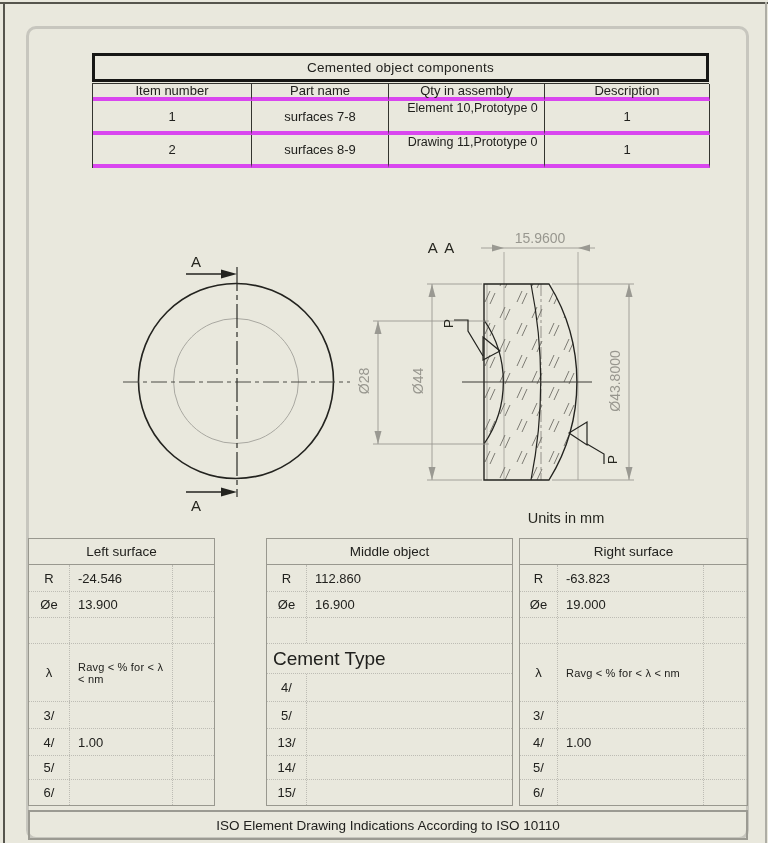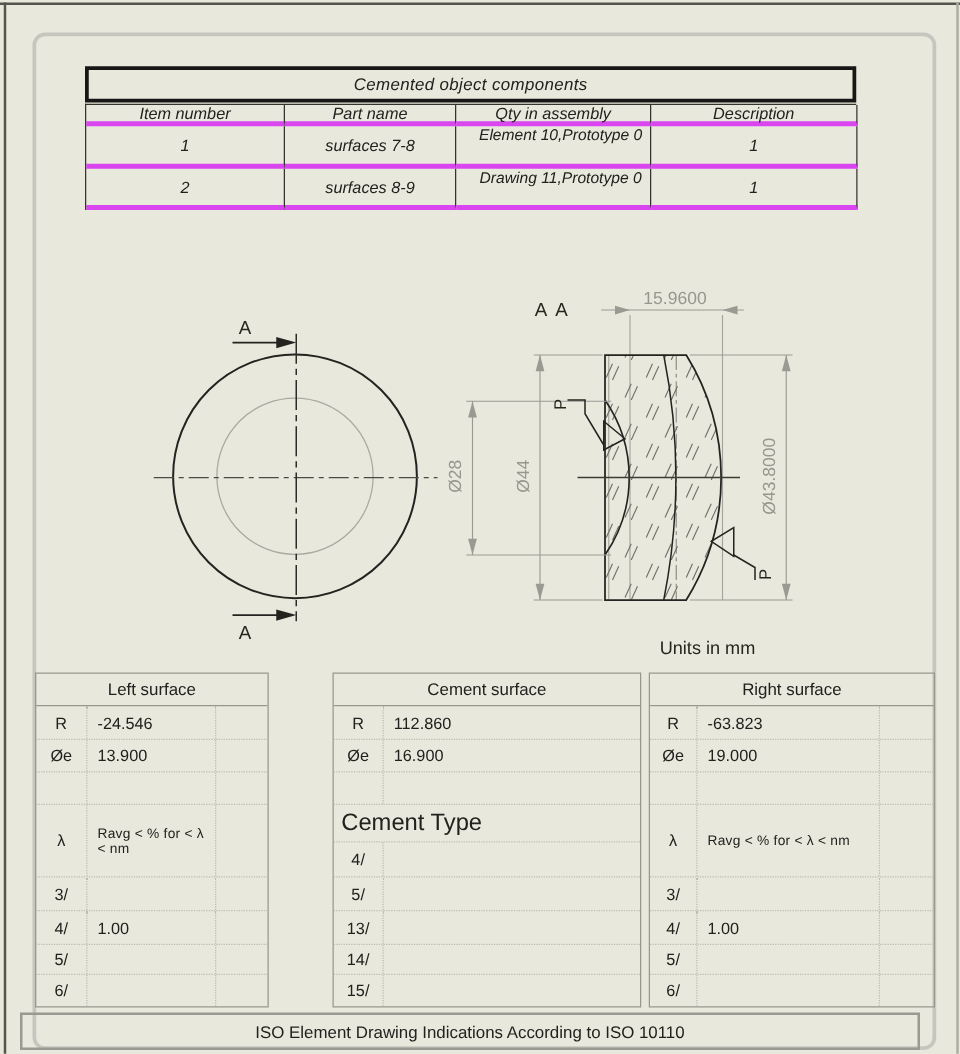--- a/index.html
+++ b/index.html
@@ -17,21 +17,21 @@
   .edge-left{left:3px;top:2px;width:2px;height:841px;background:#56554d;}
   .edge-right{left:765px;top:2px;width:2px;height:841px;background:#aeada5;}
 
   
   .sheet-frame{
     left:26px;top:26px;width:723px;height:814px;
     border:3px solid #c7c6be;border-radius:10px;
   }
 
   
-  .comp-table{left:68px;top:53px;width:617px;font-style:italic;}
+  .comp-table{left:92px;top:53px;width:617px;}
   .comp-title{
     height:29px;border:3px solid #171715;background:#e9e8dd;
     display:flex;align-items:center;justify-content:center;
     font-size:13.5px;letter-spacing:.3px;
   }
   .comp-grid{
     margin-top:1px;display:grid;
     grid-template-columns:159px 137px 156px 165px;
     grid-template-rows:17px 34px 33px;
     border-left:1px solid #34342f;border-top:1px solid #34342f;
@@ -64,21 +64,21 @@
     padding-left:8px;font-size:13px;
   }
   .srow .xtr{flex:0 0 42px;border-left:1px dotted #bdbcb4;}
   .surf-right .srow .xtr{flex-basis:44px;}
   .dotb{border-bottom:1px dotted #bdbcb4;}
   .lam{font-size:11px !important;letter-spacing:.2px;}
   .span-row{display:flex;align-items:center;padding-left:6px;font-size:19px;}
 
   
   .iso-strip{
-    left:16px;top:810px;width:720px;height:30px;
+    left:28px;top:810px;width:720px;height:30px;
     border:2px solid #9b9a92;
     display:flex;align-items:center;justify-content:center;font-size:13.5px;
   }
 
   
   svg.drawing{left:0;top:0;width:768px;height:843px;}
   .dimtext{font-size:14px;fill:#98978f;font-family:"Liberation Sans",sans-serif;}
   .darktext{font-size:14.5px;fill:#26261f;font-family:"Liberation Sans",sans-serif;}
 </style>
 </head>
@@ -238,21 +238,21 @@
     <div class="xtr"></div>
   </div>
   <div class="srow" style="height:25px">
     <div class="lab">6/</div>
     <div class="val"></div>
     <div class="xtr"></div>
   </div>
 </div>
 
 <div class="abs surf-block surf-middle">
-  <div class="surf-header">Cement surface</div>
+  <div class="surf-header">Middle object</div>
   <div class="srow dotb" style="height:27px">
     <div class="lab">R</div>
     <div class="val">112.860</div>
   </div>
   <div class="srow dotb" style="height:26px">
     <div class="lab">Øe</div>
     <div class="val">16.900</div>
   </div>
   <div class="srow dotb" style="height:26px">
     <div class="lab"></div>

